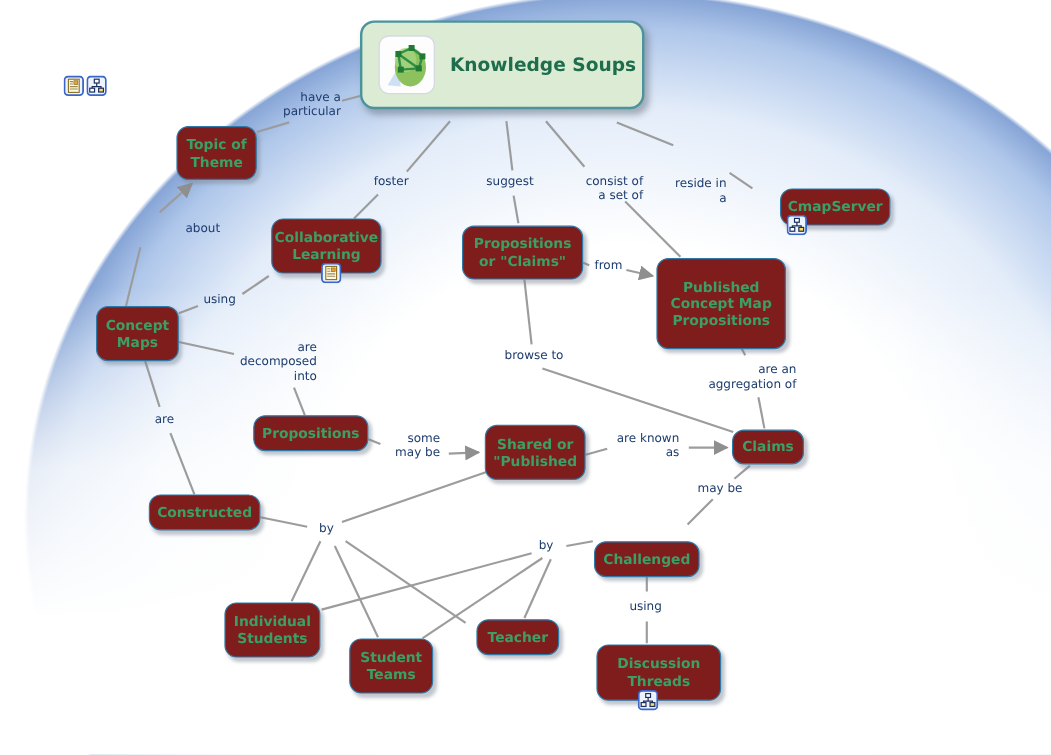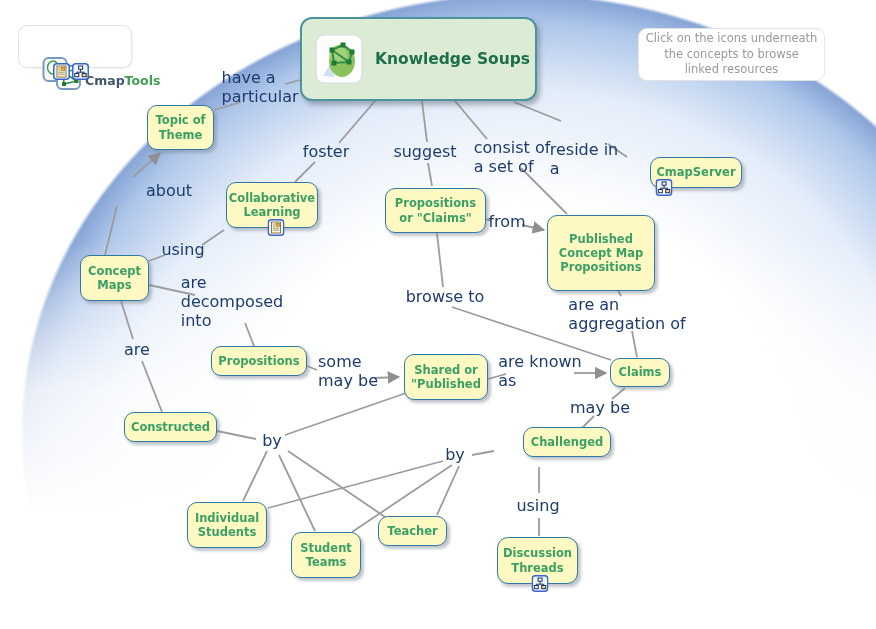--- a/index.html
+++ b/index.html
@@ -15,37 +15,37 @@
         rgba(255,255,255,0) 52%,
         rgba(222,233,248,0.85) 78%,
         rgba(171,196,233,0.95) 93%,
         var(--bg-blue,#87a5d6) 99.2%,
         rgba(135,165,214,0) 100%);
   }
   #edges{position:absolute;inset:0;pointer-events:none;}
   .node{
     position:absolute;box-sizing:border-box;
     border:1.7px solid var(--node-border,#2f79a7);
-    border-radius:10px;background:#fef9c3;
+    border-radius:10px;background:#7f1d1d;
     box-shadow:2.5px 3px 3px rgba(120,130,145,.45);
     display:flex;align-items:center;justify-content:center;text-align:center;
     color:var(--node-text,#3aa065);font-weight:bold;font-size:11.5px;line-height:1.22;
     white-space:pre-line;cursor:default;
   }
   .node.main{
     background:var(--main-bg,#dcebd3);
     border:2px solid var(--main-border,#4b949c);
     border-radius:12px;font-size:15.5px;color:var(--main-text,#1e6e4e);
     box-shadow:3px 4px 5px rgba(100,110,125,.5);
     gap:12px;padding-left:8px;
   }
   .link-label{
     position:absolute;transform:translate(-50%,-50%);
-    color:var(--link-text,#1d3c6e);font-size:16px;line-height:1.18;
-    text-align:left;white-space:pre-line;
+    color:var(--link-text,#1d3c6e);font-size:10px;line-height:1.18;
+    text-align:right;white-space:pre-line;
   }
   .under-icon{
     position:absolute;width:17px;height:17px;transform:translateX(-50%);
     line-height:0;cursor:pointer;
   }
   .panel{
     position:absolute;box-sizing:border-box;background:#fff;
     border:1px solid #e3e3e3;border-radius:9px;
   }
   #note-box{
@@ -112,21 +112,21 @@
         <line x1="443" y1="461" x2="268" y2="508" stroke="#9c9c9c" stroke-width="1.8"></line>
         <line x1="452" y1="465" x2="352" y2="532" stroke="#9c9c9c" stroke-width="1.8"></line>
         <line x1="459" y1="466" x2="437" y2="515" stroke="#9c9c9c" stroke-width="1.8"></line>
         <line x1="472" y1="455" x2="494" y2="451" stroke="#9c9c9c" stroke-width="1.8"></line>
         <line x1="539" y1="467" x2="539" y2="493" stroke="#9c9c9c" stroke-width="1.8"></line>
         <line x1="539" y1="518" x2="539" y2="536" stroke="#9c9c9c" stroke-width="1.8"></line>
       </g>
   </svg>
 
   <div id="nodes-layer">
-      <div class="node main" style="left: 300px; top: 17px; width: 237px; height: 84px;"><span class="ks-icon"><svg width="48" height="50" viewBox="0 0 48 50">
+      <div class="node main" style="left: 300px; top: 17px; width: 237px; height: 74px;"><span class="ks-icon"><svg width="48" height="50" viewBox="0 0 48 50">
             <rect x="1" y="1" width="46" height="48" rx="8" fill="#fdfdfd" stroke="#d5dbe1" stroke-width="1.2"></rect>
             <path d="M8 42 L17 27 L19 43 z" fill="#cfe0f2"></path>
             <ellipse cx="27" cy="27" rx="13" ry="16" fill="#8cc15e"></ellipse>
             <ellipse cx="23" cy="21" rx="9" ry="10" fill="#a8d37e" opacity="0.8"></ellipse>
             <g stroke="#2f8f46" stroke-width="2" fill="none">
               <path d="M17 16 L28 11 M28 11 L37 18 M37 18 L34 28 M34 28 L19 29 M19 29 L17 16 M17 16 L34 28"></path>
             </g>
             <g fill="#1f7a33">
               <rect x="14.5" y="13.5" width="5" height="5"></rect>
               <rect x="25.5" y="8.5" width="5" height="5"></rect>
@@ -158,27 +158,27 @@
           <path d="M8.6 6.2 v2 M4.8 10.5 v-1.3 h7.4 v1.3 M8.6 8.2 v1" fill="none" stroke="#1b2f5e"></path>
         </svg></div>
       <div class="node" style="left: 547px; top: 215px; width: 108px; height: 76px;"><span>Published
 Concept Map
 Propositions</span></div>
       <div class="node" style="left: 211px; top: 346px; width: 96px; height: 30px;"><span>Propositions</span></div>
       <div class="node" style="left: 404px; top: 354px; width: 84px; height: 46px;"><span>Shared or
 "Published</span></div>
       <div class="node" style="left: 610px; top: 358px; width: 60px; height: 29px;"><span>Claims</span></div>
       <div class="node" style="left: 124px; top: 412px; width: 93px; height: 30px;"><span>Constructed</span></div>
-      <div class="node" style="left: 495px; top: 427px; width: 88px; height: 30px; margin-left: 28px;"><span>Challenged</span></div>
+      <div class="node" style="left: 495px; top: 451px; width: 88px; height: 30px;"><span>Challenged</span></div>
       <div class="node" style="left: 187px; top: 502px; width: 80px; height: 46px;"><span>Individual
 Students</span></div>
       <div class="node" style="left: 291px; top: 532px; width: 70px; height: 46px;"><span>Student
 Teams</span></div>
-      <div class="node" style="left: 378px; top: 516px; width: 69px; height: 30px;"><span>Teacher</span></div>
-      <div class="node" style="left: 497px; top: 537px; width: 81px; height: 47px; border-radius: 11px;"><span>Discussion
+      <div class="node" style="left: 397px; top: 516px; width: 69px; height: 30px;"><span>Teacher</span></div>
+      <div class="node" style="left: 497px; top: 537px; width: 104px; height: 47px;"><span>Discussion
 Threads</span></div>
       <div class="under-icon" style="left: 539.5px; top: 575px;"><svg width="17" height="17" viewBox="0 0 17 17">
           <rect x="0.75" y="0.75" width="15.5" height="15.5" rx="3" fill="#eef4fd" stroke="#3a66c9" stroke-width="1.5"></rect>
           <rect x="6.6" y="3" width="4" height="3.2" fill="#ffffff" stroke="#1b2f5e"></rect>
           <rect x="2.8" y="10.5" width="4" height="3.2" fill="#ffffff" stroke="#1b2f5e"></rect>
           <rect x="10.2" y="10.5" width="4" height="3.2" fill="#ffd966" stroke="#1b2f5e"></rect>
           <path d="M8.6 6.2 v2 M4.8 10.5 v-1.3 h7.4 v1.3 M8.6 8.2 v1" fill="none" stroke="#1b2f5e"></path>
         </svg></div>
     </div>
   <div id="labels-layer">
@@ -203,51 +203,29 @@
       <div class="link-label" style="left: 348px; top: 372px;">some
 may be</div>
       <div class="link-label" style="left: 540px; top: 372px;">are known
 as</div>
       <div class="link-label" style="left: 600px; top: 408px;">may be</div>
       <div class="link-label" style="left: 272px; top: 441px;">by</div>
       <div class="link-label" style="left: 455px; top: 455px;">by</div>
       <div class="link-label" style="left: 538px; top: 506px;">using</div>
     </div>
 
-  <div class="panel" id="logo-box">
-    <span id="logo-svg">
-      <svg width="44" height="36" viewBox="0 0 44 36">
-        <rect x="1.5" y="2" width="23" height="23" rx="5" fill="#f6fafd" stroke="#7a9bbf" stroke-width="2"></rect>
-        <ellipse cx="11" cy="11.5" rx="5.5" ry="6.5" fill="none" stroke="#3f9f54" stroke-width="1.5"></ellipse>
-        <rect x="15" y="10" width="23" height="23" rx="5" fill="#ffffff" stroke="#7a9bbf" stroke-width="2"></rect>
-        <g stroke="#2f8f46" stroke-width="1.6" fill="none">
-          <path d="M21 16 L32 14 M32 14 L34.5 25 M34.5 25 L22 28 M22 28 L21 16 M21 16 L34.5 25"></path>
-        </g>
-        <g fill="#1f7a33">
-          <rect x="19" y="14" width="4" height="4"></rect>
-          <rect x="30" y="12" width="4" height="4"></rect>
-          <rect x="32.5" y="23" width="4" height="4"></rect>
-          <rect x="20" y="26" width="4" height="4"></rect>
-        </g>
-      </svg>
-    </span>
-    <span id="logo-text"><span class="cmap">Cmap</span><span class="tools">Tools</span></span>
-  </div>
   <div id="logo-icons">
       <span><svg width="17" height="17" viewBox="0 0 17 17">
           <rect x="0.75" y="0.75" width="15.5" height="15.5" rx="3" fill="#eef4fd" stroke="#3a66c9" stroke-width="1.5"></rect>
           <rect x="4" y="3" width="9" height="11" fill="#fff8e1" stroke="#8a6d1d" stroke-width="0.9"></rect>
           <rect x="8.6" y="4.3" width="3.2" height="3" fill="#e8a33d" stroke="#8a6d1d" stroke-width="0.6"></rect>
           <path d="M5.2 5 h2.6 M5.2 7 h2.6 M5.2 9.2 h6.6 M5.2 11.2 h6.6" stroke="#9a8a54" stroke-width="0.9"></path>
         </svg></span>
       <span><svg width="17" height="17" viewBox="0 0 17 17">
           <rect x="0.75" y="0.75" width="15.5" height="15.5" rx="3" fill="#eef4fd" stroke="#3a66c9" stroke-width="1.5"></rect>
           <rect x="6.6" y="3" width="4" height="3.2" fill="#ffffff" stroke="#1b2f5e"></rect>
           <rect x="2.8" y="10.5" width="4" height="3.2" fill="#ffffff" stroke="#1b2f5e"></rect>
           <rect x="10.2" y="10.5" width="4" height="3.2" fill="#ffd966" stroke="#1b2f5e"></rect>
           <path d="M8.6 6.2 v2 M4.8 10.5 v-1.3 h7.4 v1.3 M8.6 8.2 v1" fill="none" stroke="#1b2f5e"></path>
         </svg></span>
     </div>
 
-  <div class="panel" id="note-box">Click on the icons underneath
-the concepts to browse
-linked resources</div>
 </div>
 
 </body></html>

